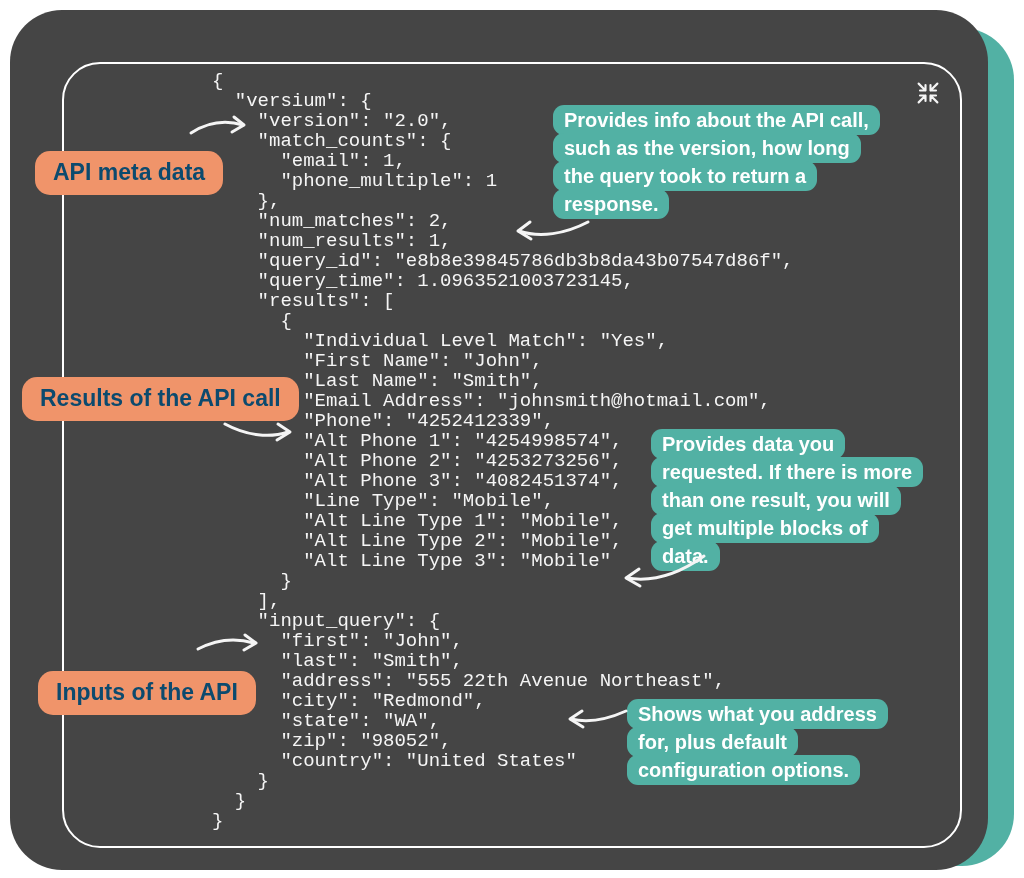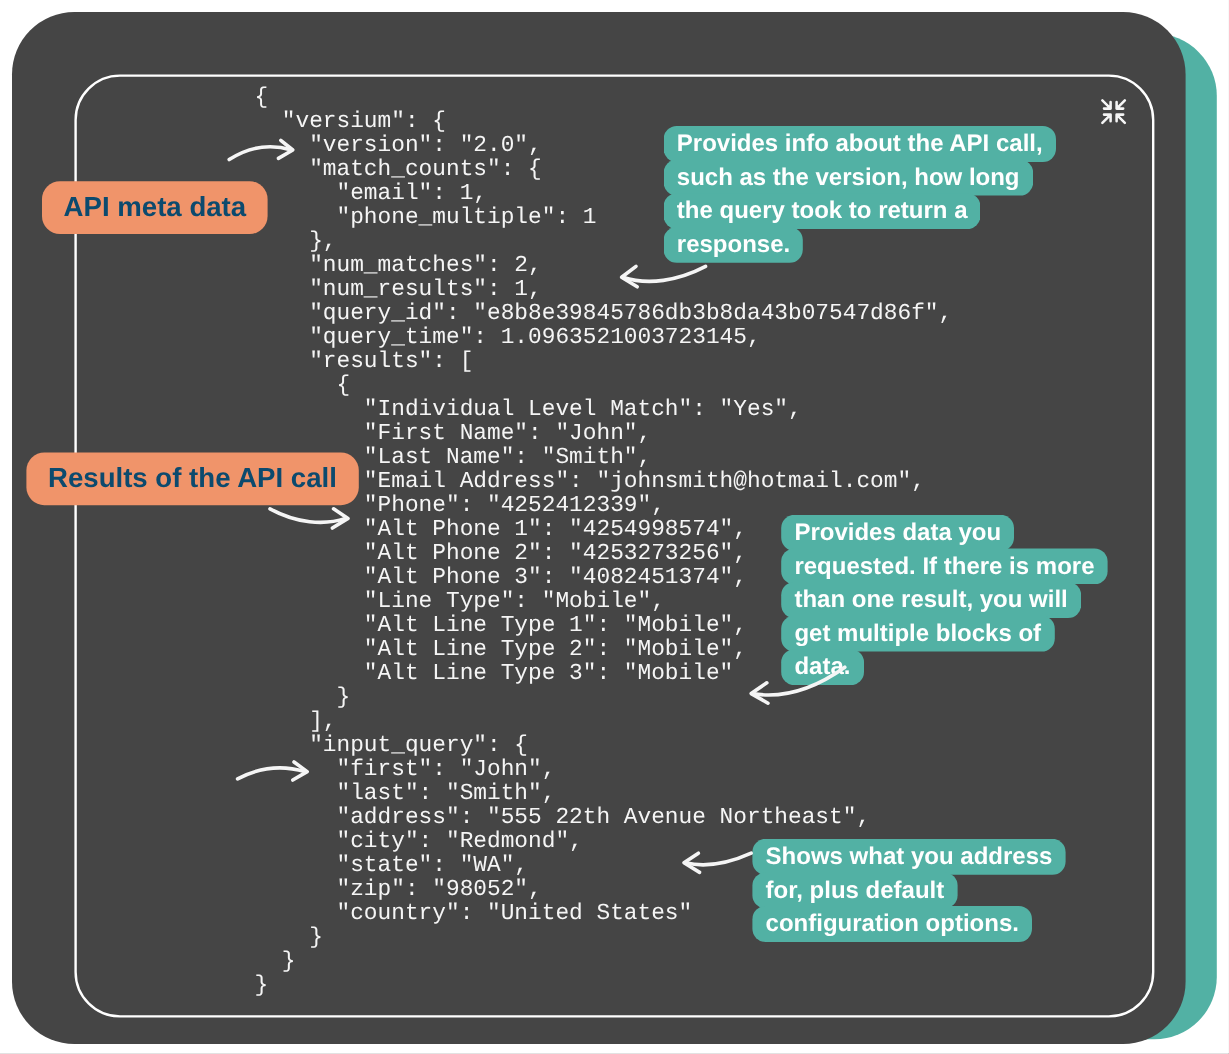--- a/index.html
+++ b/index.html
@@ -105,20 +105,21 @@
       <div class="code-line">      "state": "WA",</div>
       <div class="code-line">      "zip": "98052",</div>
       <div class="code-line">      "country": "United States"</div>
       <div class="code-line">    }</div>
       <div class="code-line">  }</div>
       <div class="code-line">}</div>
     </div>
 
   <div class="tag tag-meta">API meta data</div>
   <div class="tag tag-results">Results of the API call</div>
+  <div class="tag tag-inputs">Inputs of the API</div>
 
   <div class="callout callout-meta"><span class="hl">Provides info about the API call,
 such as the version, how long
 the query took to return a
 response.</span></div>
   <div class="callout callout-results"><span class="hl">Provides data you
 requested. If there is more
 than one result, you will
 get multiple blocks of
 data.</span></div>

